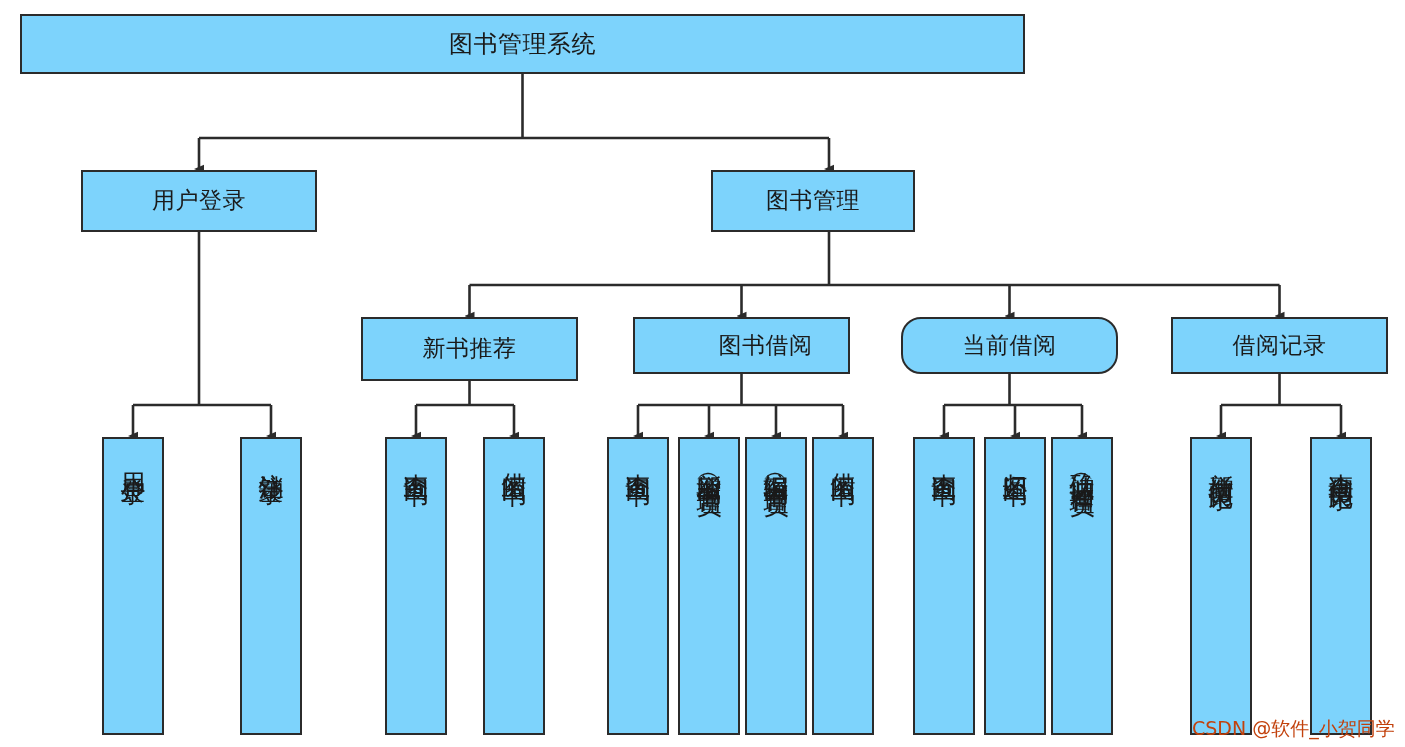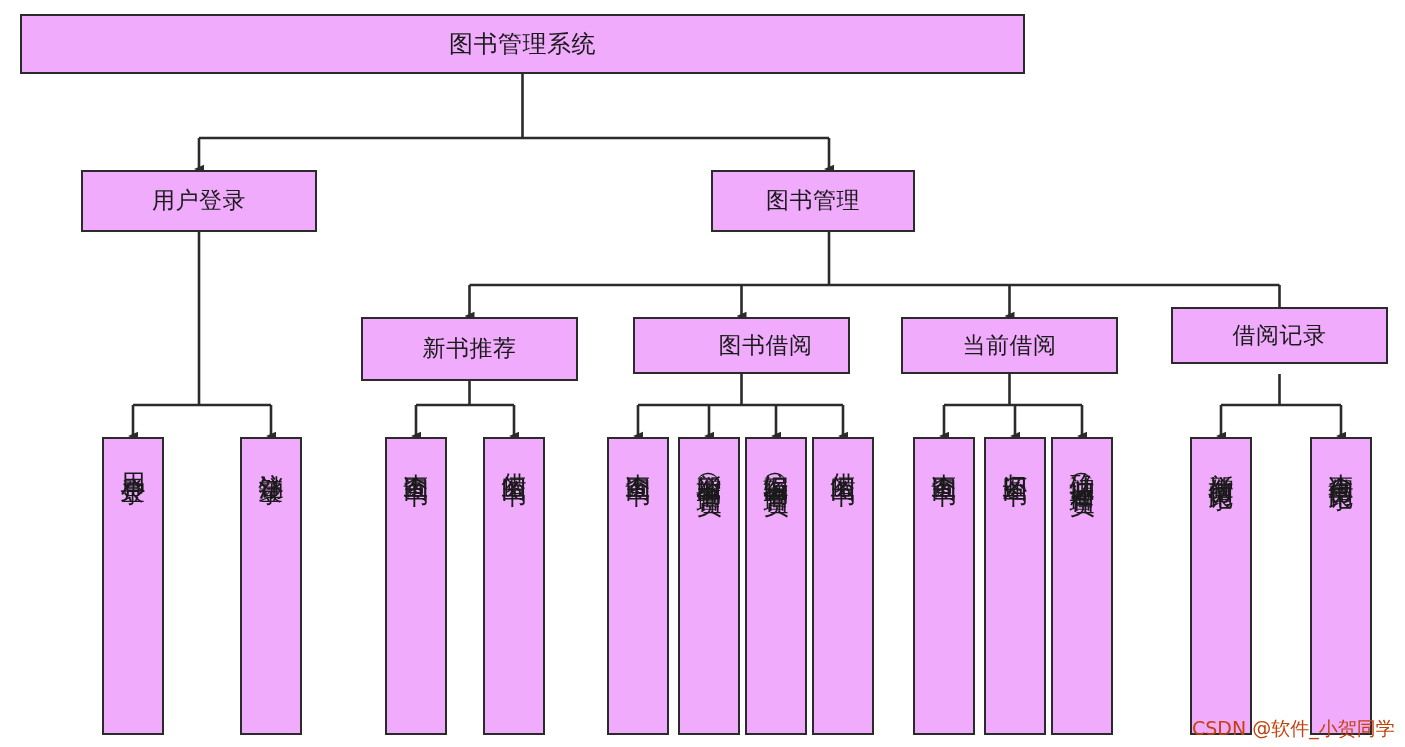--- a/index.html
+++ b/index.html
@@ -22,21 +22,21 @@
     position: absolute;
     left: 0;
     top: 0;
     width: 1405px;
     height: 747px;
     pointer-events: none;
   }
   .node {
     position: absolute;
     box-sizing: border-box;
-    background: #f0abfc;
+    background: #7dd3fc;
     border: 2px solid #2b2b2b;
     display: flex;
     align-items: center;
     justify-content: center;
     color: #1a1a1a;
     z-index: 2;
   }
   .node .lbl {
     display: block;
     text-align: center;
@@ -129,24 +129,24 @@
     </div>
     <div class="node h" style="left: 711px; top: 170px; width: 204px; height: 62px;">
       <span class="lbl">图书管理</span>
     </div>
     <div class="node h" style="left: 361px; top: 317px; width: 217px; height: 64px;">
       <span class="lbl">新书推荐</span>
     </div>
     <div class="node h" style="left: 633px; top: 317px; width: 217px; height: 57px; padding-left: 48px;">
       <span class="lbl">图书借阅</span>
     </div>
-    <div class="node h" style="left: 901px; top: 317px; width: 217px; height: 57px;">
+    <div class="node h" style="left: 901px; top: 317px; width: 217px; height: 57px; border-radius: 20px;">
       <span class="lbl">当前借阅</span>
     </div>
-    <div class="node h" style="left: 1171px; top: 307px; width: 217px; height: 57px;">
+    <div class="node h" style="left: 1171px; top: 317px; width: 217px; height: 57px;">
       <span class="lbl">借阅记录</span>
     </div>
     <div class="node v" style="left: 102px; top: 437px; width: 62px; height: 298px;">
       <span class="lbl">用户登录</span>
     </div>
     <div class="node v" style="left: 240px; top: 437px; width: 62px; height: 298px;">
       <span class="lbl">注销登录</span>
     </div>
     <div class="node v" style="left: 385px; top: 437px; width: 62px; height: 298px;">
       <span class="lbl">查询图书</span>

